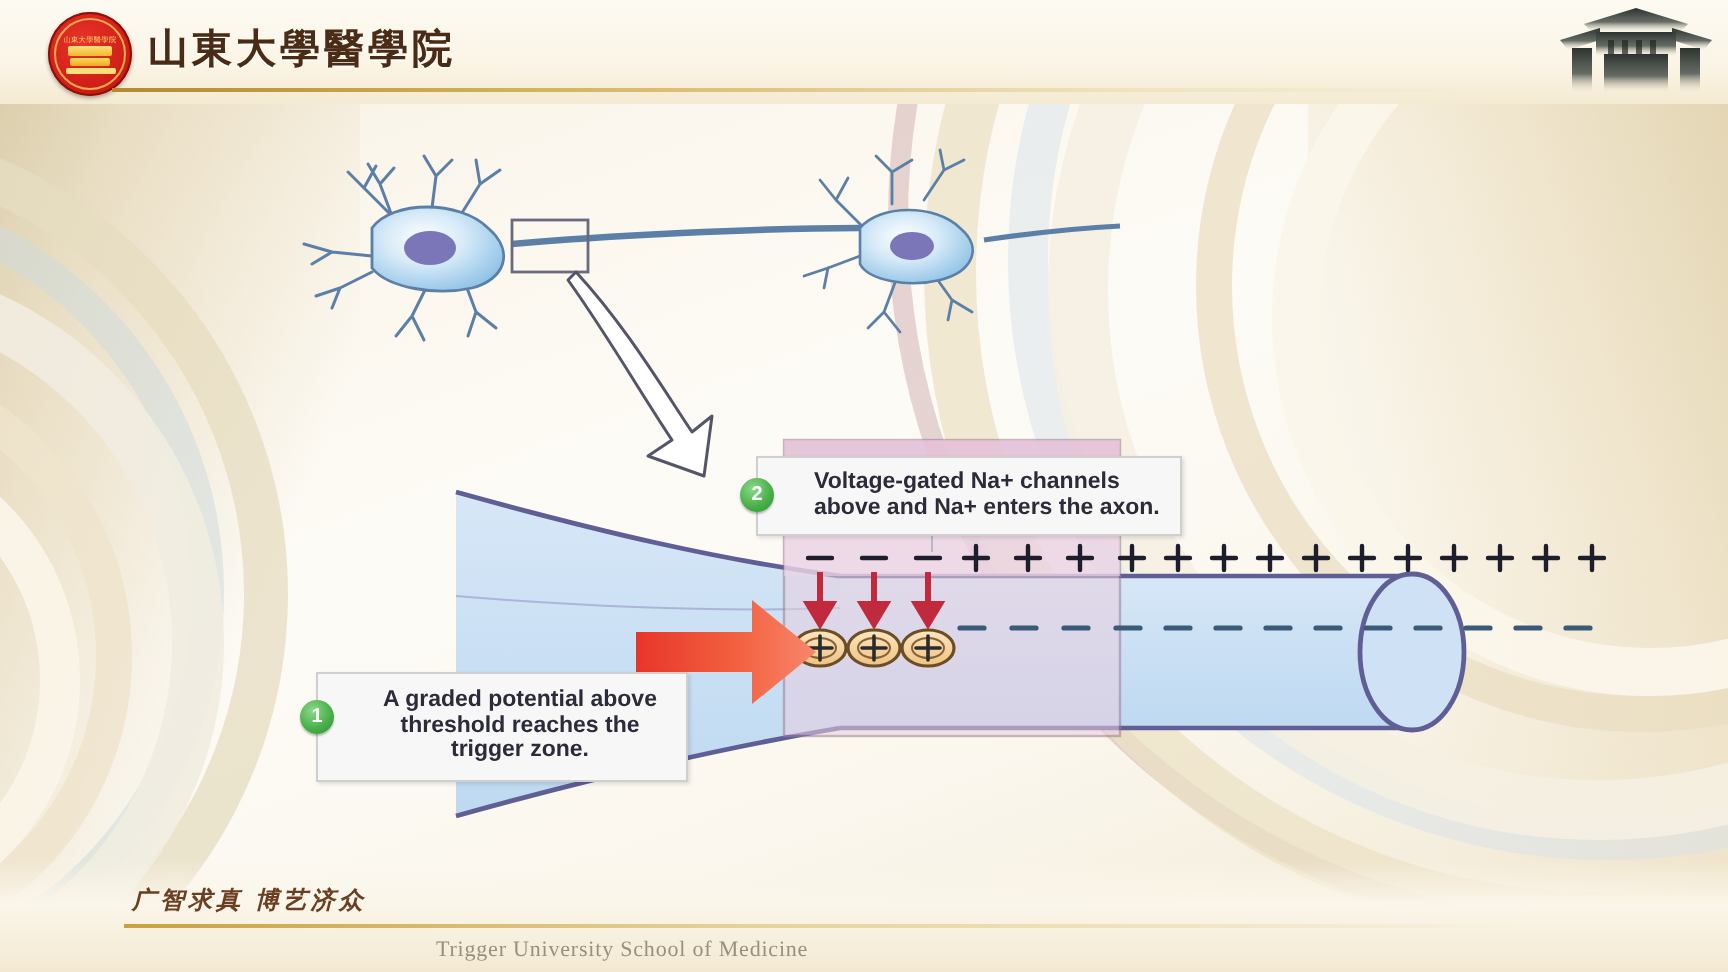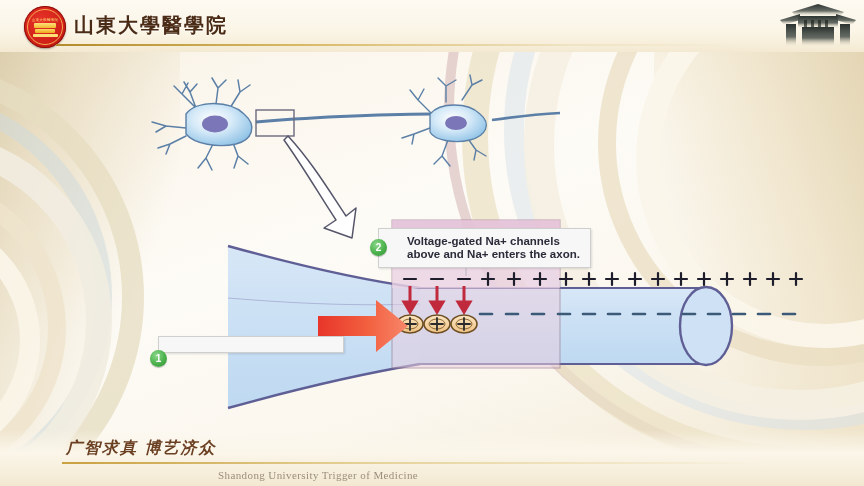--- a/index.html
+++ b/index.html
@@ -58,21 +58,21 @@
   .site-title{position:absolute;left:74px;top:13px;font-size:20px;font-weight:bold;
     color:#4a2b16;letter-spacing:2px;line-height:24px;
     text-shadow:0 1px 0 rgba(255,255,255,.7);}
 
   
   .gate{position:absolute;right:6px;top:0px;width:80px;height:46px;}
 
   
   .footer{position:absolute;left:0;bottom:0;width:864px;height:56px;
     background:linear-gradient(180deg,rgba(252,248,238,0) 0%,#fbf6ea 40%,#f3e9d2 100%);}
-  .motto{position:absolute;left:66px;bottom:27px;font-size:16px;font-weight:bold;
+  .motto{position:absolute;left:66px;bottom:27px;font-size:12px;font-weight:bold;
     color:#6b3f22;letter-spacing:2px;font-style:italic;}
   .foot-rule{position:absolute;left:62px;bottom:22px;width:700px;height:2px;
     background:linear-gradient(90deg,#c9a140 0%,#e6d39b 45%,rgba(255,255,255,0) 100%);}
   .foot-en{position:absolute;left:218px;bottom:5px;font-size:11px;color:#9a8e7c;
     font-family:"Liberation Serif",serif;letter-spacing:.4px;}
 
   
   .figure{position:absolute;left:0;top:52px;width:864px;height:382px;}
   .fig-svg{position:absolute;left:0;top:0;}
 
@@ -277,27 +277,28 @@
 
       <path d="M466 224 L466 200" stroke="#b9b9c6" stroke-width="1" fill="none"></path>
     </svg>
 
 
     <div class="tz-label">Trigger zone</div>
     <div class="na-label">Na+</div>
 
     <div class="callout c1">
       <div class="badge b1">1</div>
+      <span class="txt">A graded potential above threshold reaches the trigger zone.</span>
     </div>
 
     <div class="callout c2">
       <div class="badge b2">2</div>
       <span class="txt">Voltage-gated Na+ channels above and Na+ enters the axon.</span>
     </div>
   </div>
 
   <div class="footer">
     <div class="motto">广智求真  博艺济众</div>
     <div class="foot-rule"></div>
-    <div class="foot-en">Shandong University Trigger of Medicine</div>
+    <div class="foot-en">Trigger University School of Medicine</div>
   </div>
 
 </div>
 
 </body></html>

